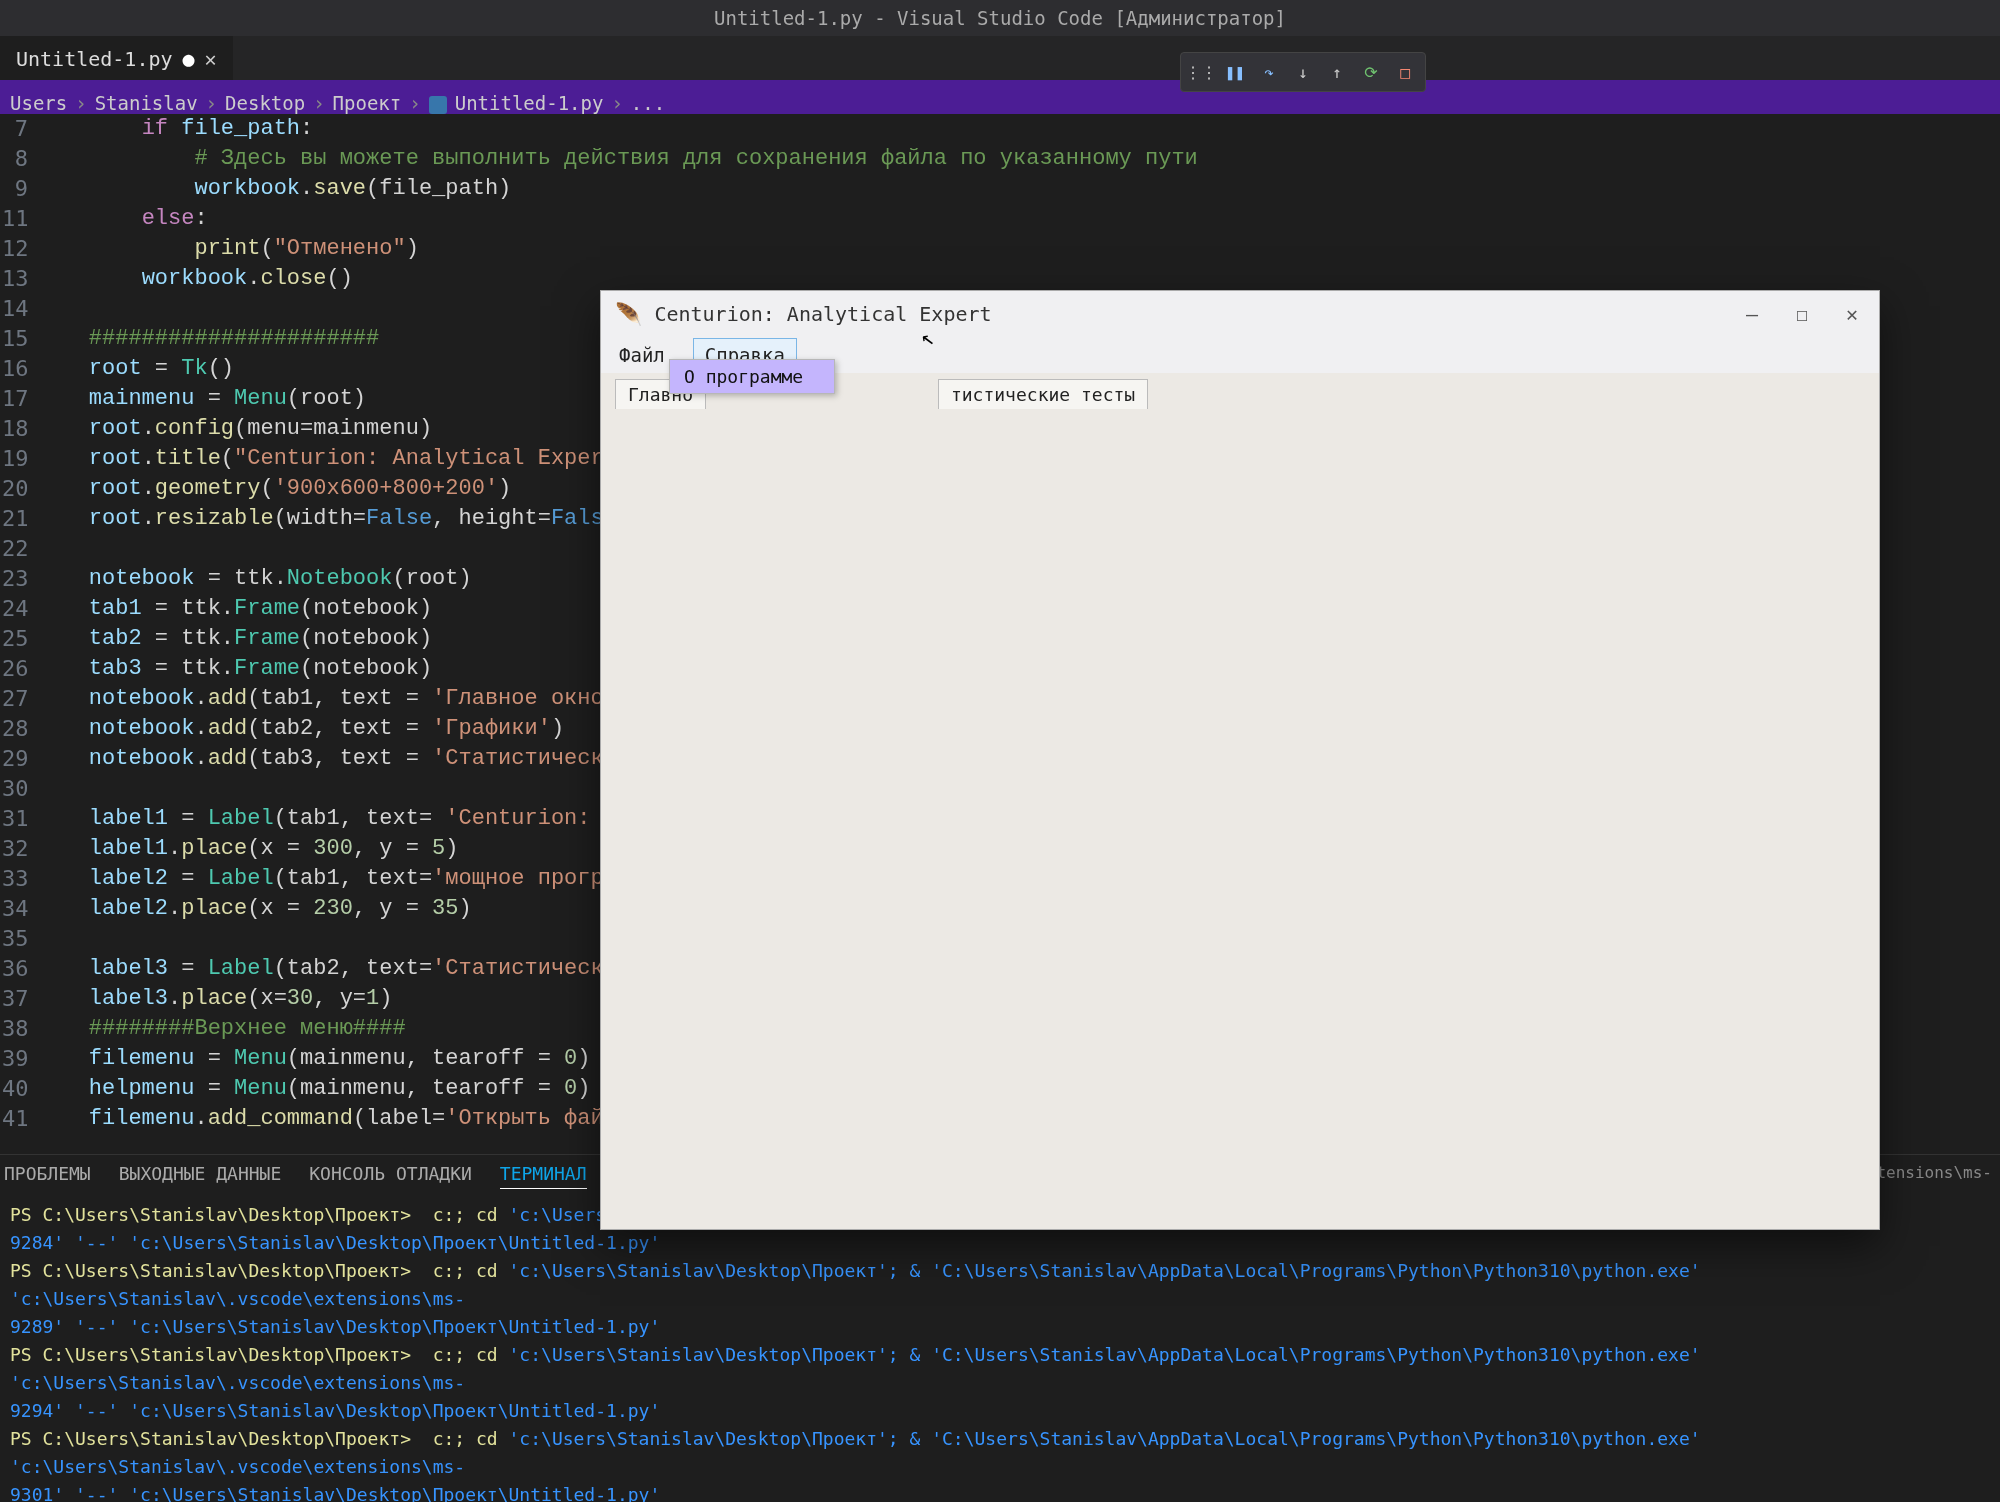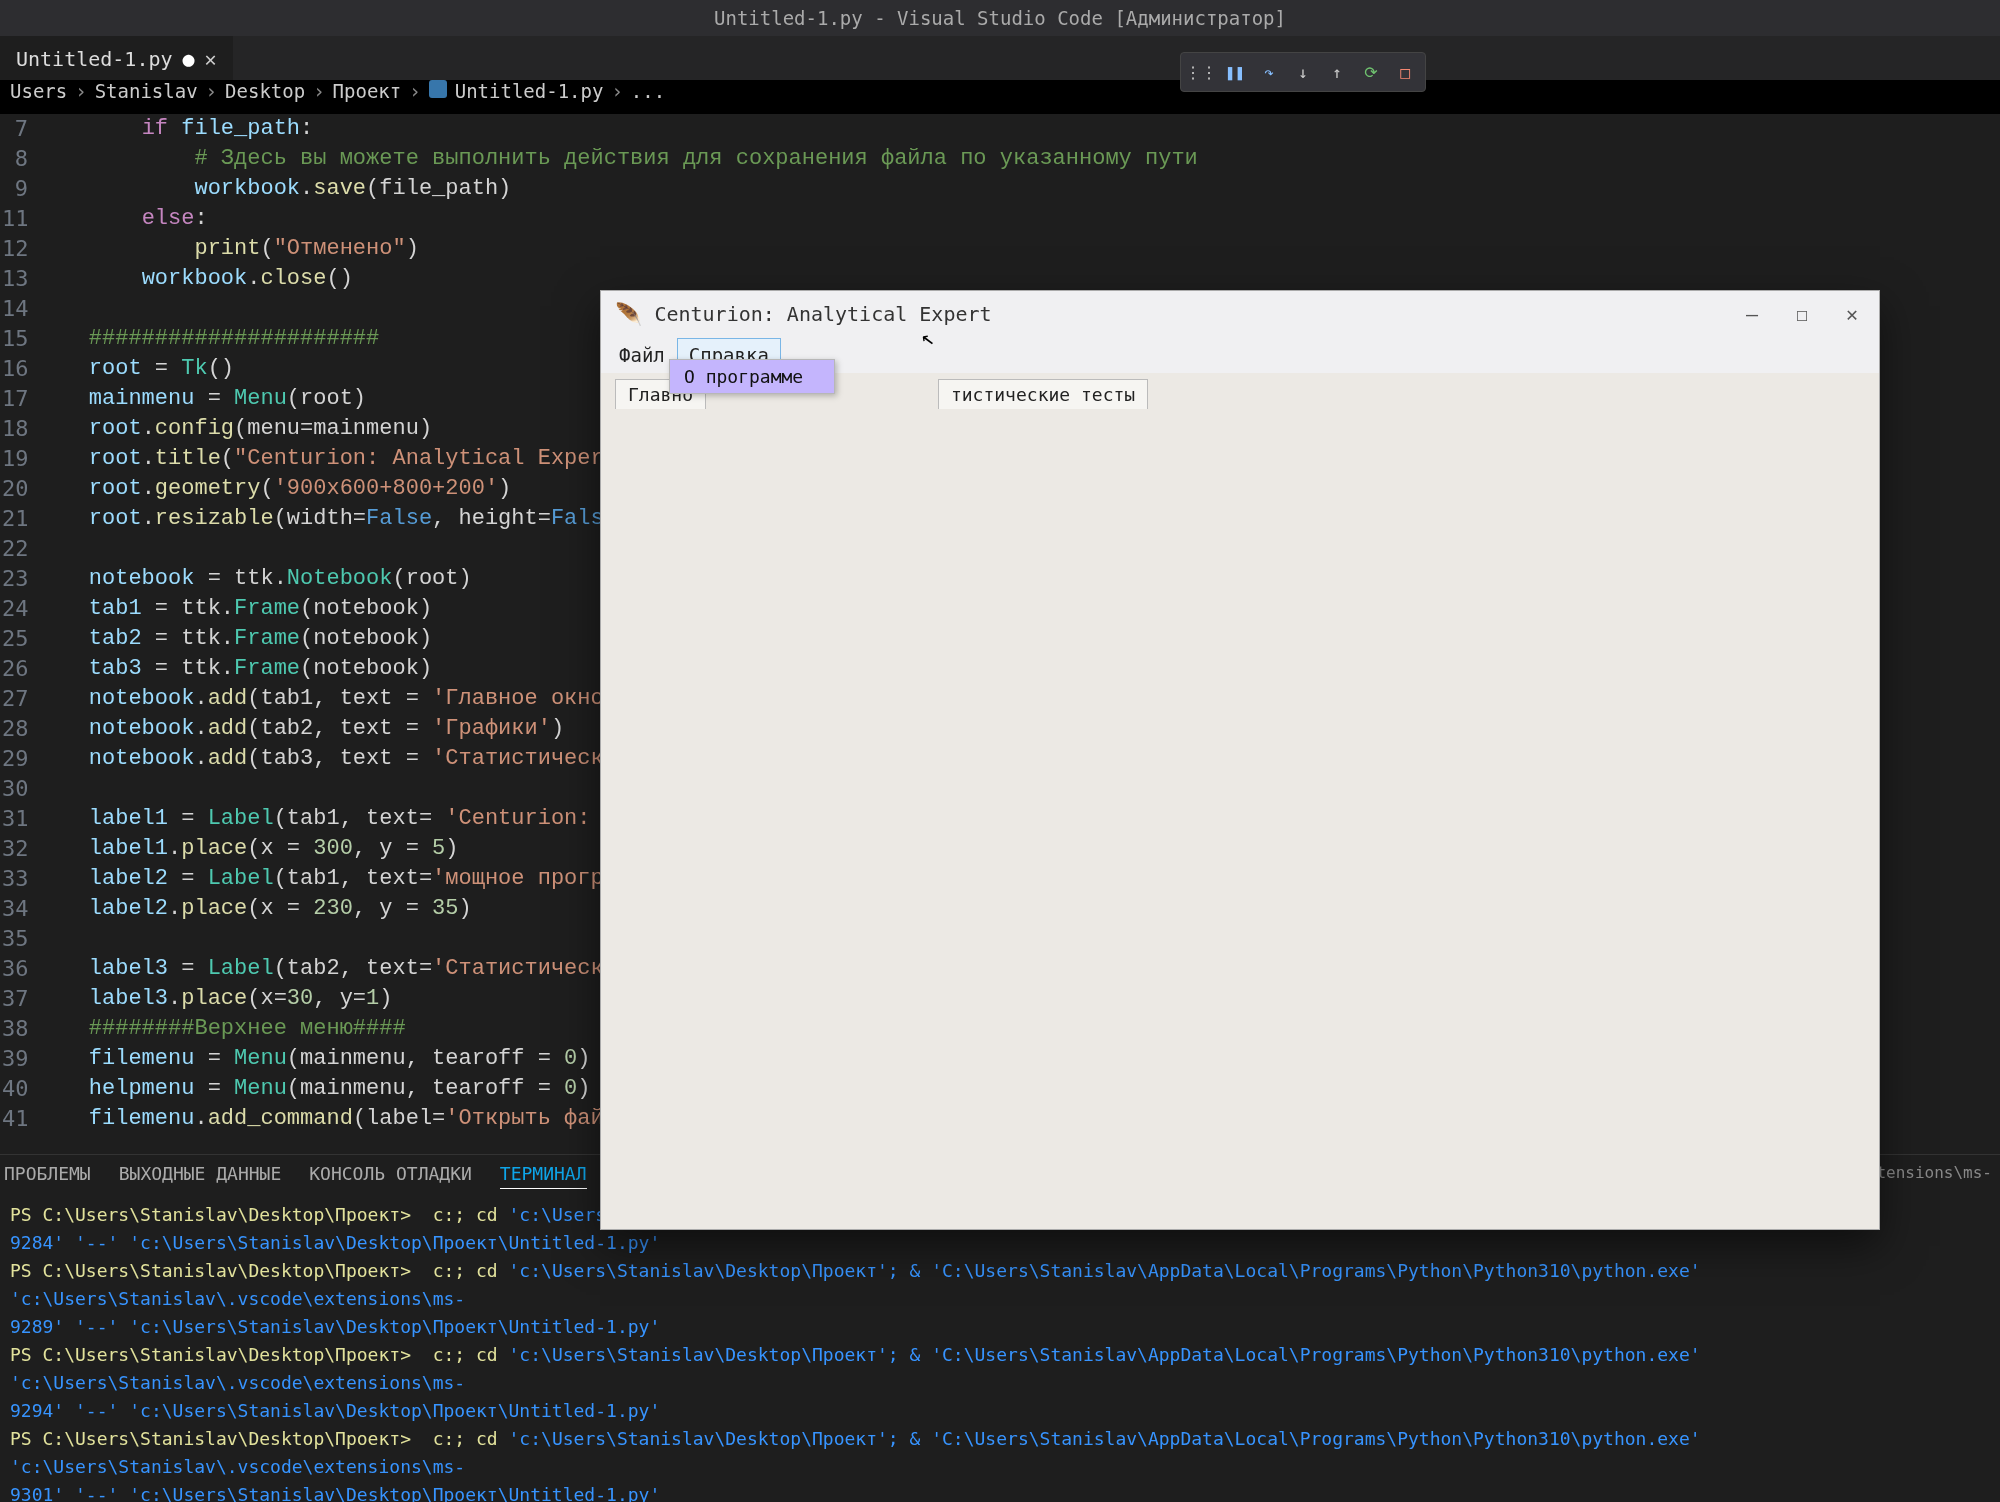--- a/index.html
+++ b/index.html
@@ -63,26 +63,26 @@
   font-size:20px;
   border-top:1px solid #007acc00;
 }
 .file-tab .dot{color:#fff;}
 .file-tab .close{color:#ccc;}
 
 
 .breadcrumb {
   height:34px;
   display:flex;
-  align-items:flex-start;
+  align-items:flex-end;
   gap:8px;
   padding:0 10px;
   font-size:19px;
   color:#ccc;
-  background:#000000;
+  background:#4c1d95;
 }
 .breadcrumb .sep{color:#888;}
 .breadcrumb .py-icon{
   width:18px;height:18px;background:#3776ab;border-radius:3px;display:inline-block;
 }
 
 
 .editor {
   position:relative;
   font-family:Consolas, monospace;
@@ -170,21 +170,21 @@
 .tk-titlebar .win-ctrls{margin-left:auto;display:flex;gap:24px;color:#555;}
 .tk-titlebar .win-ctrls span{width:26px;text-align:center;}
 
 .tk-menubar{
   height:36px;
   background:#f0f0f2;
   display:flex;
   align-items:center;
   font-size:19px;
   color:#222;
-  gap:0;
+  gap:16px;
   padding:0 6px;
 }
 .tk-menubar .mitem{padding:6px 12px;}
 .tk-menubar .mitem.hover{background:#e5f1fb;border:1px solid #7ab6e6;padding:5px 11px;}
 
 .tk-tabs{
   height:36px;
   background:#ece9e4;
   display:flex;
   align-items:flex-end;

